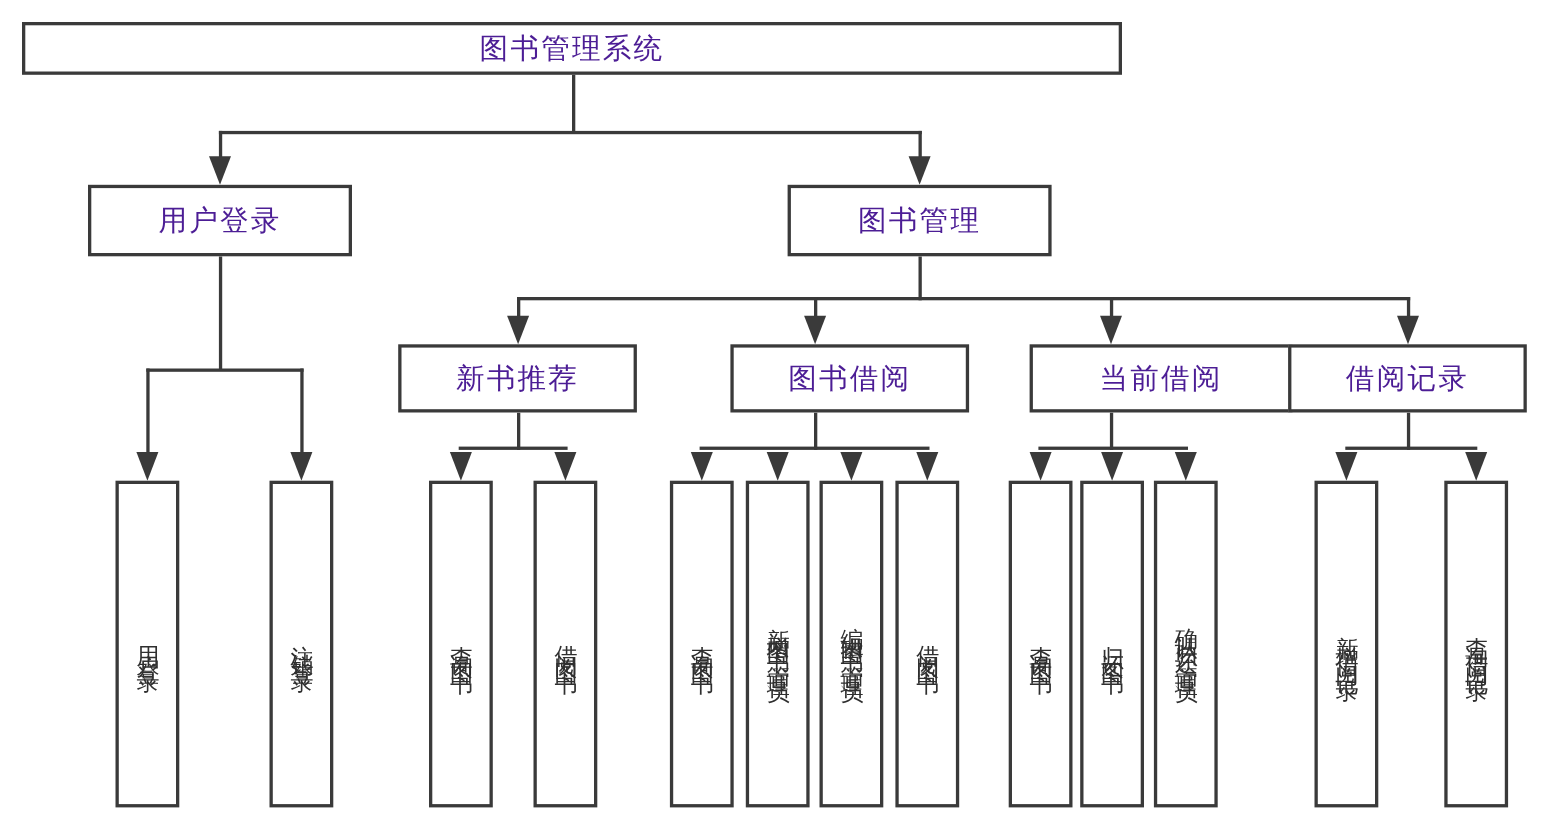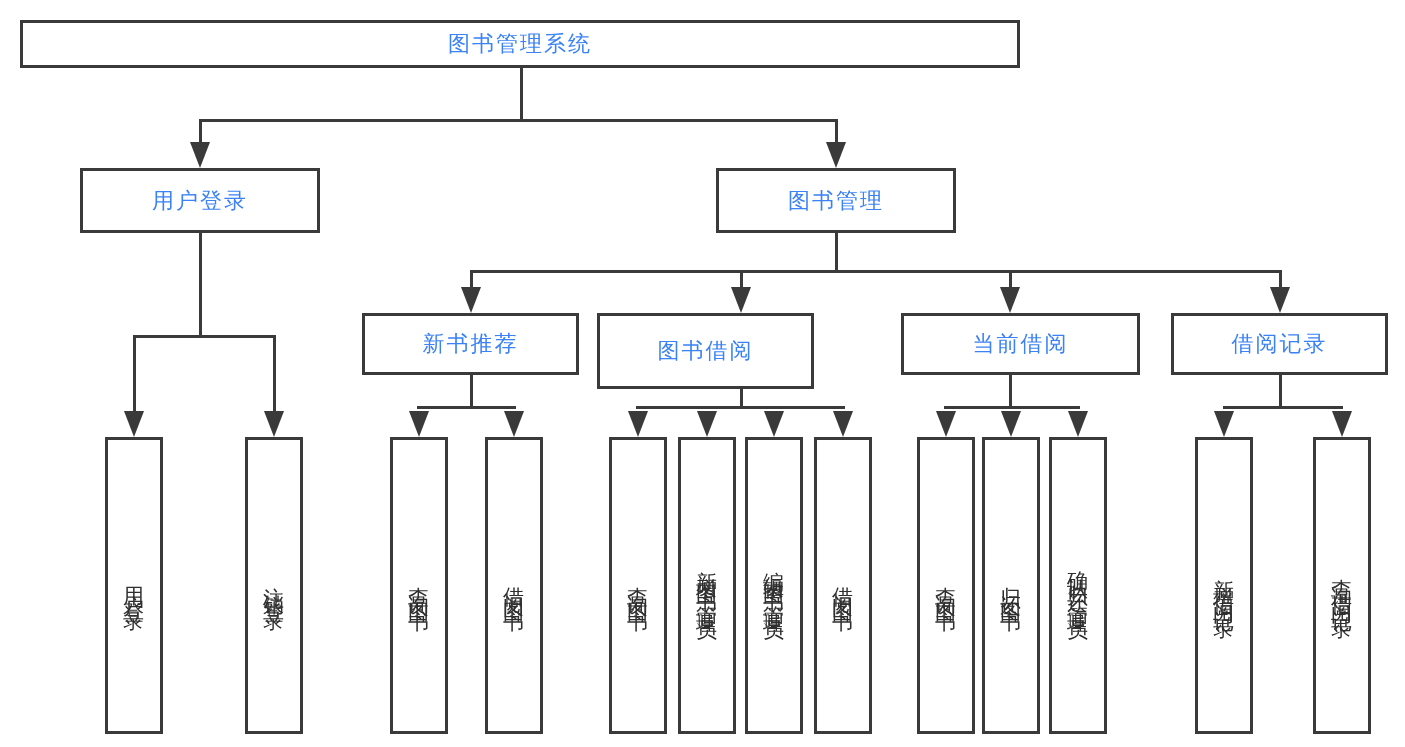--- a/index.html
+++ b/index.html
@@ -14,23 +14,23 @@
   .node{
     position:absolute;
     box-sizing:border-box;
     border:3px solid #3a3a3a;
     background:#ffffff;
     display:flex;
     align-items:center;
     justify-content:center;
   }
   .h-label{
-    font-size:22px;
+    font-size:26px;
     letter-spacing:2px;
-    color:#3b82f6;
+    color:#4c1d95;
     white-space:nowrap;
   }
   .v-label{
     writing-mode:vertical-rl;
     text-orientation:mixed;
     font-size:21px;
     letter-spacing:8px;
     color:#2f2f2f;
     line-height:1;
     white-space:nowrap;
@@ -115,24 +115,24 @@
   <div class="node" style="left:80px;top:168px;width:240px;height:65px">
     <span class="h-label">用户登录</span>
   </div>
   <div class="node" style="left:362px;top:313px;width:217px;height:62px">
     <span class="h-label">新书推荐</span>
   </div>
 
   <div class="node" style="left:716px;top:168px;width:240px;height:65px">
     <span class="h-label">图书管理</span>
   </div>
-  <div class="node" style="left:597px;top:313px;width:217px;height:76px">
+  <div class="node" style="left:664px;top:313px;width:217px;height:62px">
     <span class="h-label">图书借阅</span>
   </div>
-  <div class="node" style="left:901px;top:313px;width:239px;height:62px">
+  <div class="node" style="left:936px;top:313px;width:239px;height:62px">
     <span class="h-label">当前借阅</span>
   </div>
   <div class="node" style="left:1171px;top:313px;width:217px;height:62px">
     <span class="h-label">借阅记录</span>
   </div>
 
   <div class="node" style="left:105px;top:437px;width:58px;height:297px">
     <span class="v-label">用户登录</span>
   </div>
   <div class="node" style="left:245px;top:437px;width:58px;height:297px">

